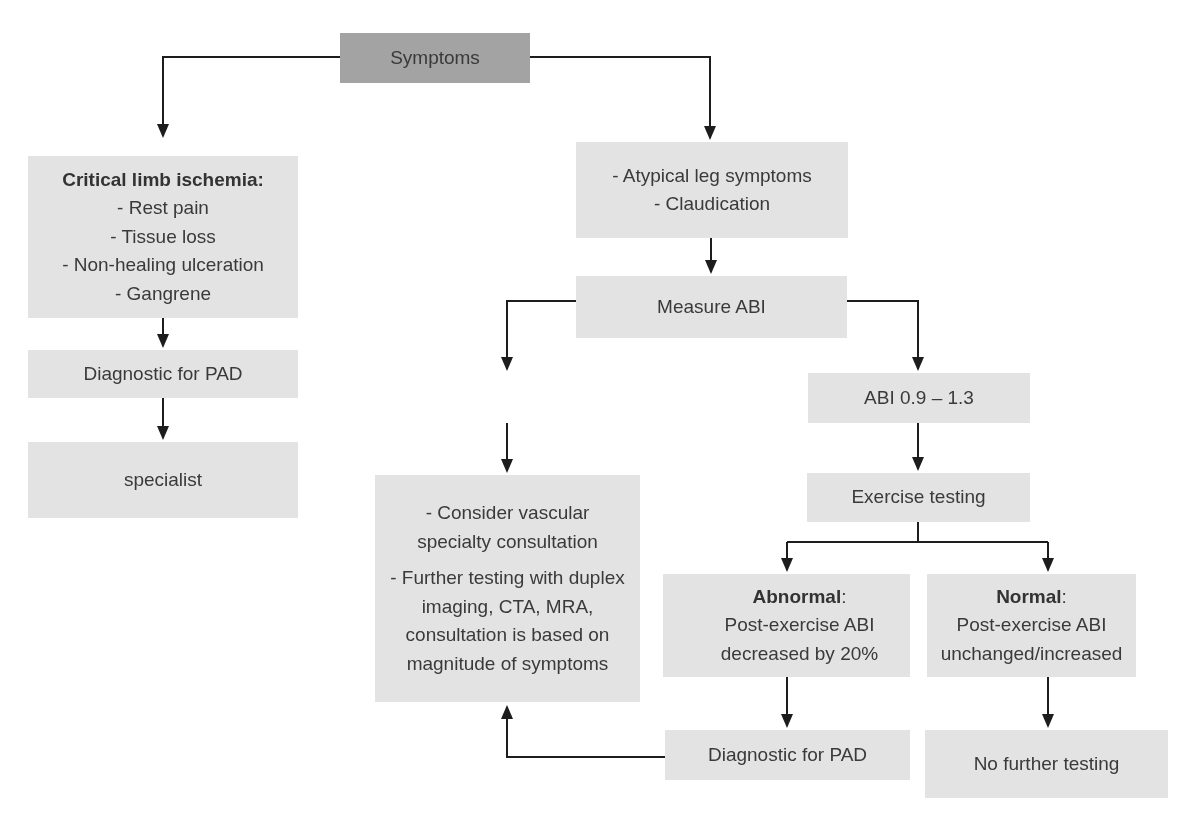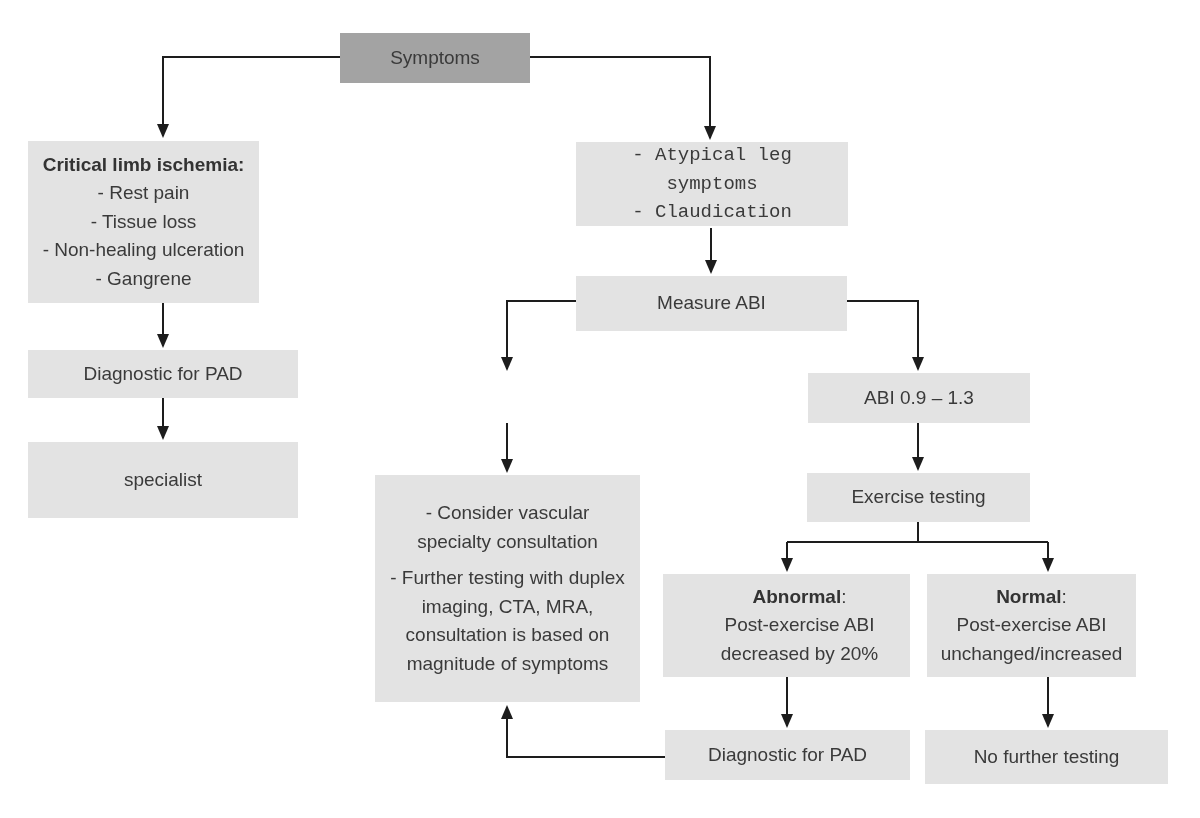--- a/index.html
+++ b/index.html
@@ -29,33 +29,33 @@
     font-size: 19px;
     line-height: 1.5;
     box-sizing: border-box;
     padding: 4px 10px;
   }
   .node.green { background: #a3a3a3; }
   .bold { font-weight: bold; color: #333333; }
   .para { margin: 4px 0; }
   
   #n-symptoms     { left: 340px; top:  33px; width: 190px; height:  50px; }
-  #n-critical     { left:  28px; top: 141px; width: 231px; height: 162px; }
+  #n-critical     { left:  28px; top: 156px; width: 270px; height: 162px; }
   #n-diag-left    { left:  28px; top: 350px; width: 270px; height:  48px; }
   #n-refer        { left:  28px; top: 442px; width: 270px; height:  76px; }
-  #n-atypical     { left: 576px; top: 142px; width: 272px; height:  84px; font-family: Liberation Mono, monospace; }
-  #n-measure      { left: 576px; top: 276px; width: 271px; height:  55px; }
+  #n-atypical     { left: 576px; top: 142px; width: 272px; height:  96px; }
+  #n-measure      { left: 576px; top: 276px; width: 271px; height:  62px; }
   #n-abi-low      { left: 377px; top: 373px; width: 270px; height:  50px; }
   #n-abi-high     { left: 808px; top: 373px; width: 222px; height:  50px; }
   #n-consider     { left: 375px; top: 475px; width: 265px; height: 227px; padding: 6px 14px; }
   #n-exercise     { left: 807px; top: 473px; width: 223px; height:  49px; }
   #n-abnormal     { left: 663px; top: 574px; width: 247px; height: 103px; padding-left: 36px; }
   #n-normal       { left: 927px; top: 574px; width: 209px; height: 103px; }
   #n-diag-bottom  { left: 665px; top: 730px; width: 245px; height:  50px; }
-  #n-no-further   { left: 925px; top: 730px; width: 243px; height:  54px; }
+  #n-no-further   { left: 925px; top: 730px; width: 243px; height:  68px; }
   .edge { stroke: #1d1d1d; stroke-width: 2; fill: none; }
 </style>
 </head>
 <body>
 
 <div class="canvas">
 
   <svg class="edges-layer" width="1200" height="818" viewBox="0 0 1200 818" xmlns="http://www.w3.org/2000/svg">
     <defs>
       <marker id="arrow" markerUnits="userSpaceOnUse" markerWidth="14" markerHeight="12" viewBox="0 0 14 12" refX="12" refY="6" orient="auto">

